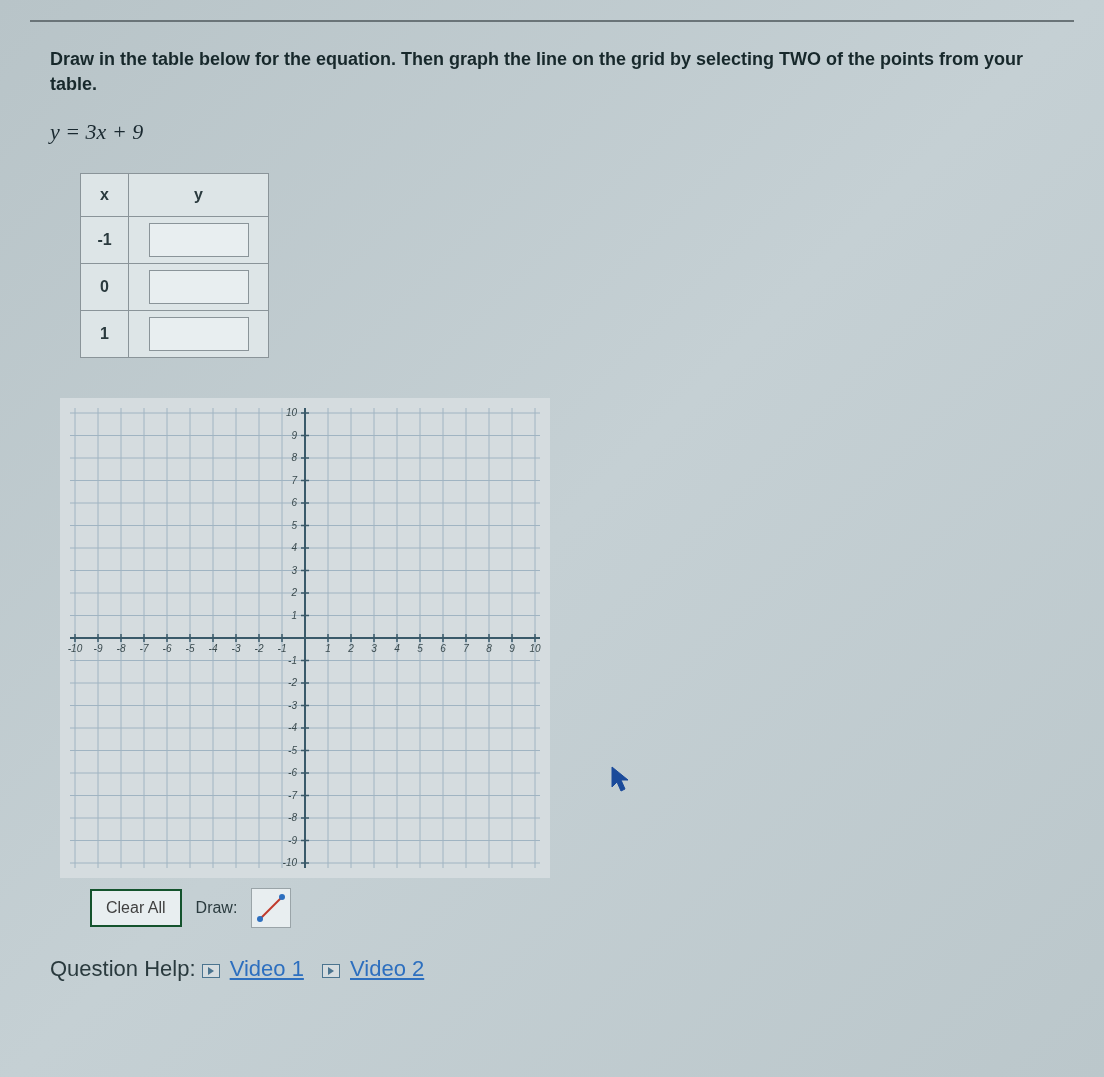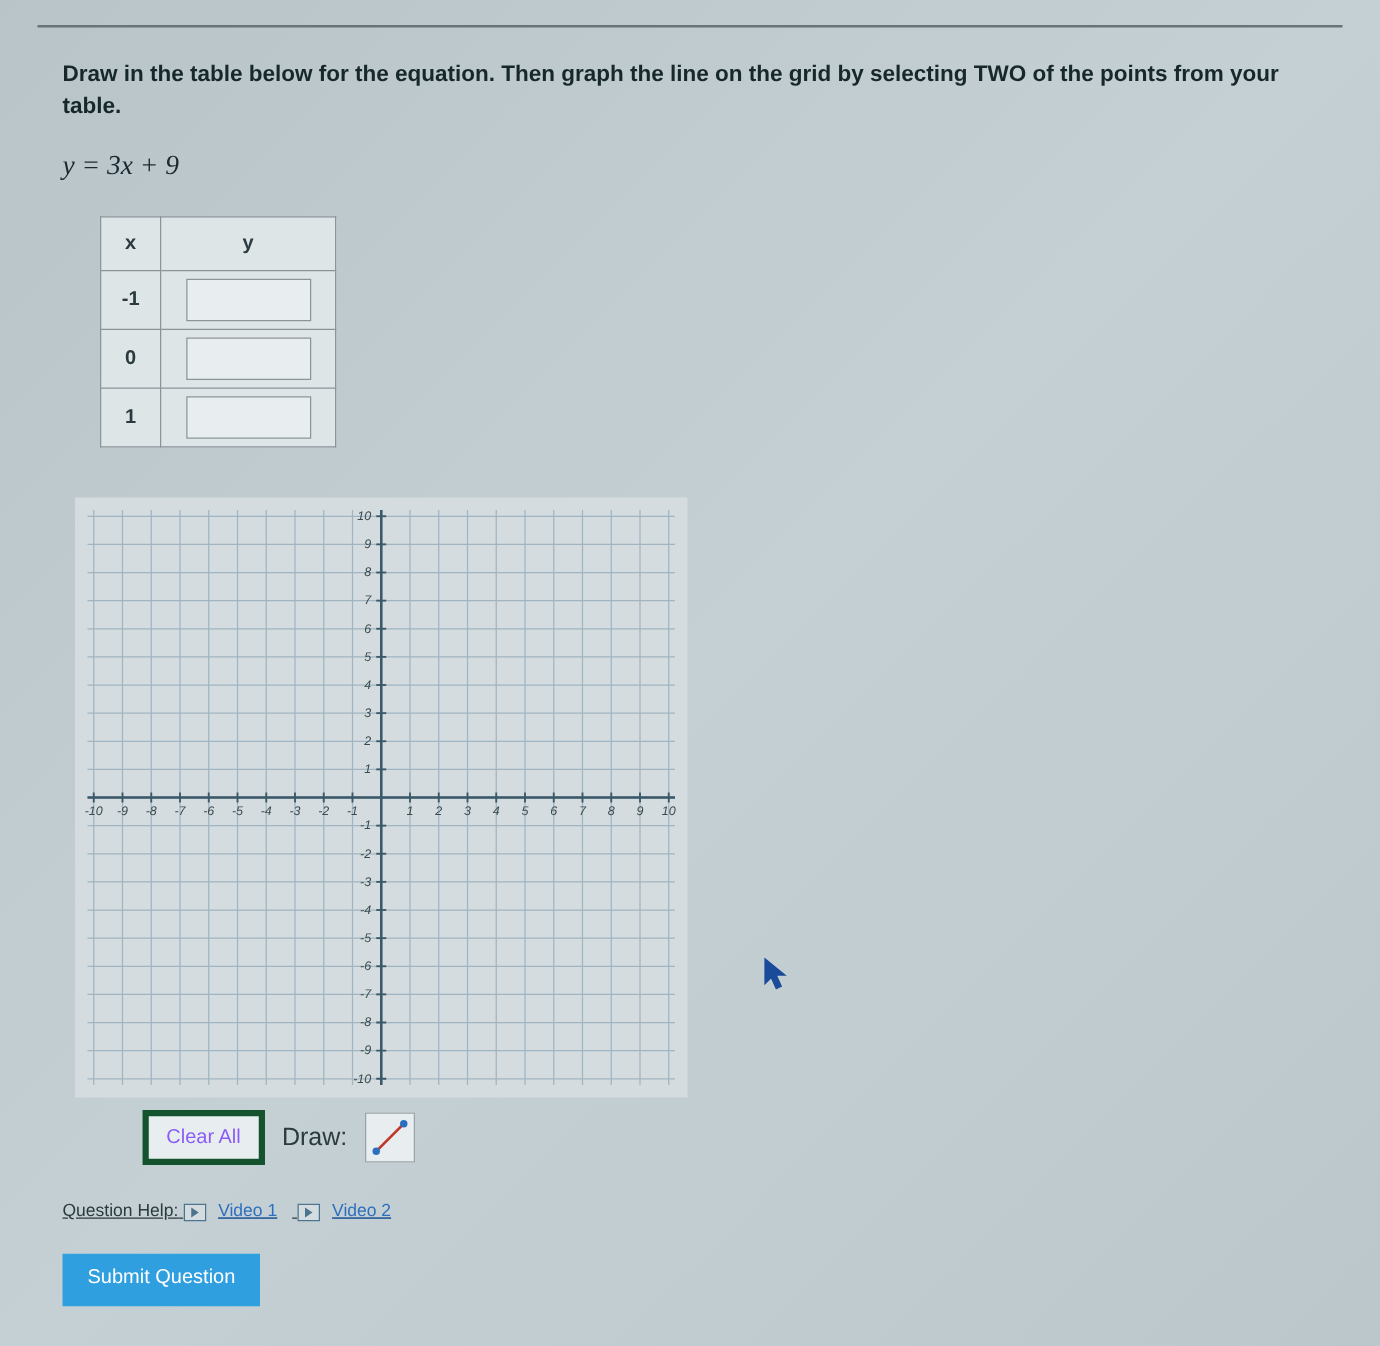--- a/index.html
+++ b/index.html
@@ -71,45 +71,43 @@
   }
   .toolbar {
     display: flex;
     align-items: center;
     gap: 14px;
     margin-top: 10px;
     margin-left: 30px;
   }
   .clear-btn {
     background: #e8eef0;
-    border: 5px solid #14532d;
+    border: 2px solid #14532d;
     padding: 8px 14px;
     font-size: 16px;
-    color: #8b5cf6;
+    color: #404040;
     cursor: pointer;
-    margin-left: 24px;
   }
   .draw-label {
-    font-size: 20px;
+    font-size: 16px;
     color: #2a3a3e;
   }
   .line-tool {
     width: 40px;
     height: 40px;
     border: 1px solid #9aa4a8;
     background: #e8eef0;
     cursor: pointer;
     position: relative;
   }
   .line-tool svg { position: absolute; top: 2px; left: 2px; }
   .help-row {
     margin-top: 28px;
-    font-size: 14px;
+    font-size: 22px;
     color: #2a3a3e;
-    text-decoration: underline;
   }
   .help-link {
     color: #2d6fbf;
     text-decoration: underline;
     margin-left: 8px;
     margin-right: 12px;
     cursor: pointer;
   }
   .video-icon {
     display: inline-block;
@@ -321,21 +319,20 @@
       </button>
     </div>
   </div>
 
   <div class="help-row">
     <span>Question Help:</span>
     <span class="video-icon"></span><a class="help-link">Video 1</a>
     <span class="video-icon"></span><a class="help-link">Video 2</a>
   </div>
 
-  <button class="submit-btn">Submit Question</button>
 
 </div>
 
 <div class="cursor-arrow">
   <svg width="22" height="28">
     <path d="M2 2 L2 22 L7 17 L11 26 L15 24 L11 15 L18 15 Z" fill="#1a4a9a" stroke="#1a4a9a"></path>
   </svg>
 </div>
 
 </body></html>

